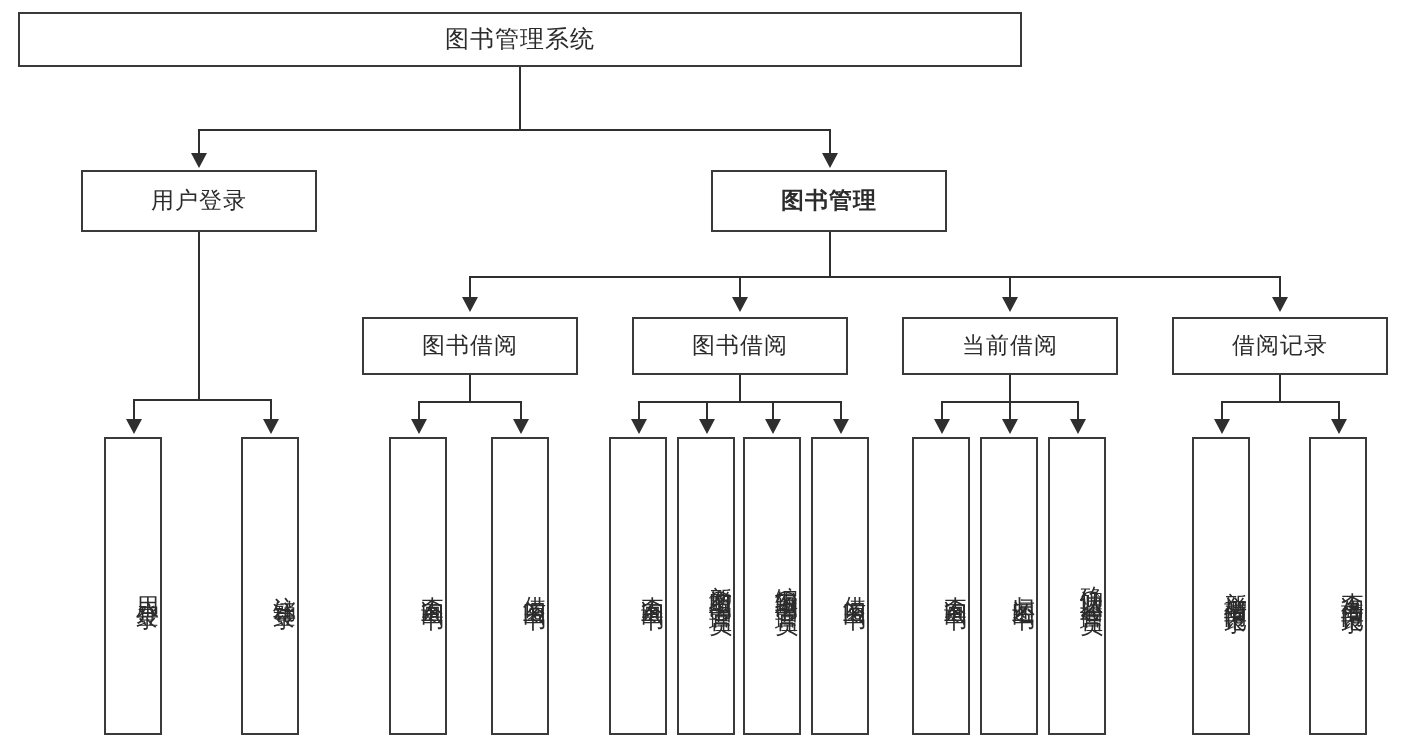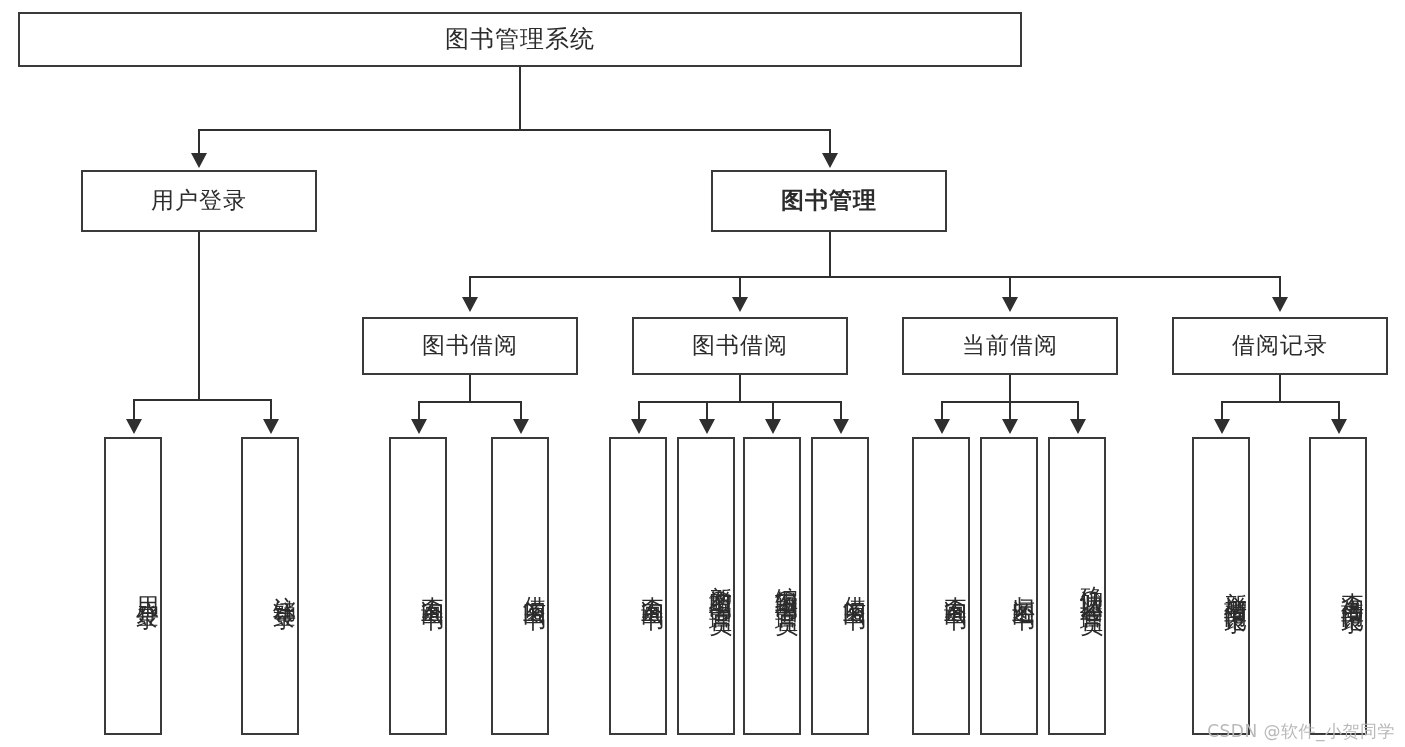--- a/index.html
+++ b/index.html
@@ -206,15 +206,14 @@
     <span class="vlabel">确认归还（管理员）</span>
   </div>
 
   <div class="node v-text" style="left:1192px;top:437px;width:58px;height:298px;">
     <span class="vlabel">新增借阅记录</span>
   </div>
   <div class="node v-text" style="left:1309px;top:437px;width:58px;height:298px;">
     <span class="vlabel">查询借阅记录</span>
   </div>
 
-  <div class="watermark">CSDN @软件_小贺同学</div>
 
 </div>
 
 </body></html>

